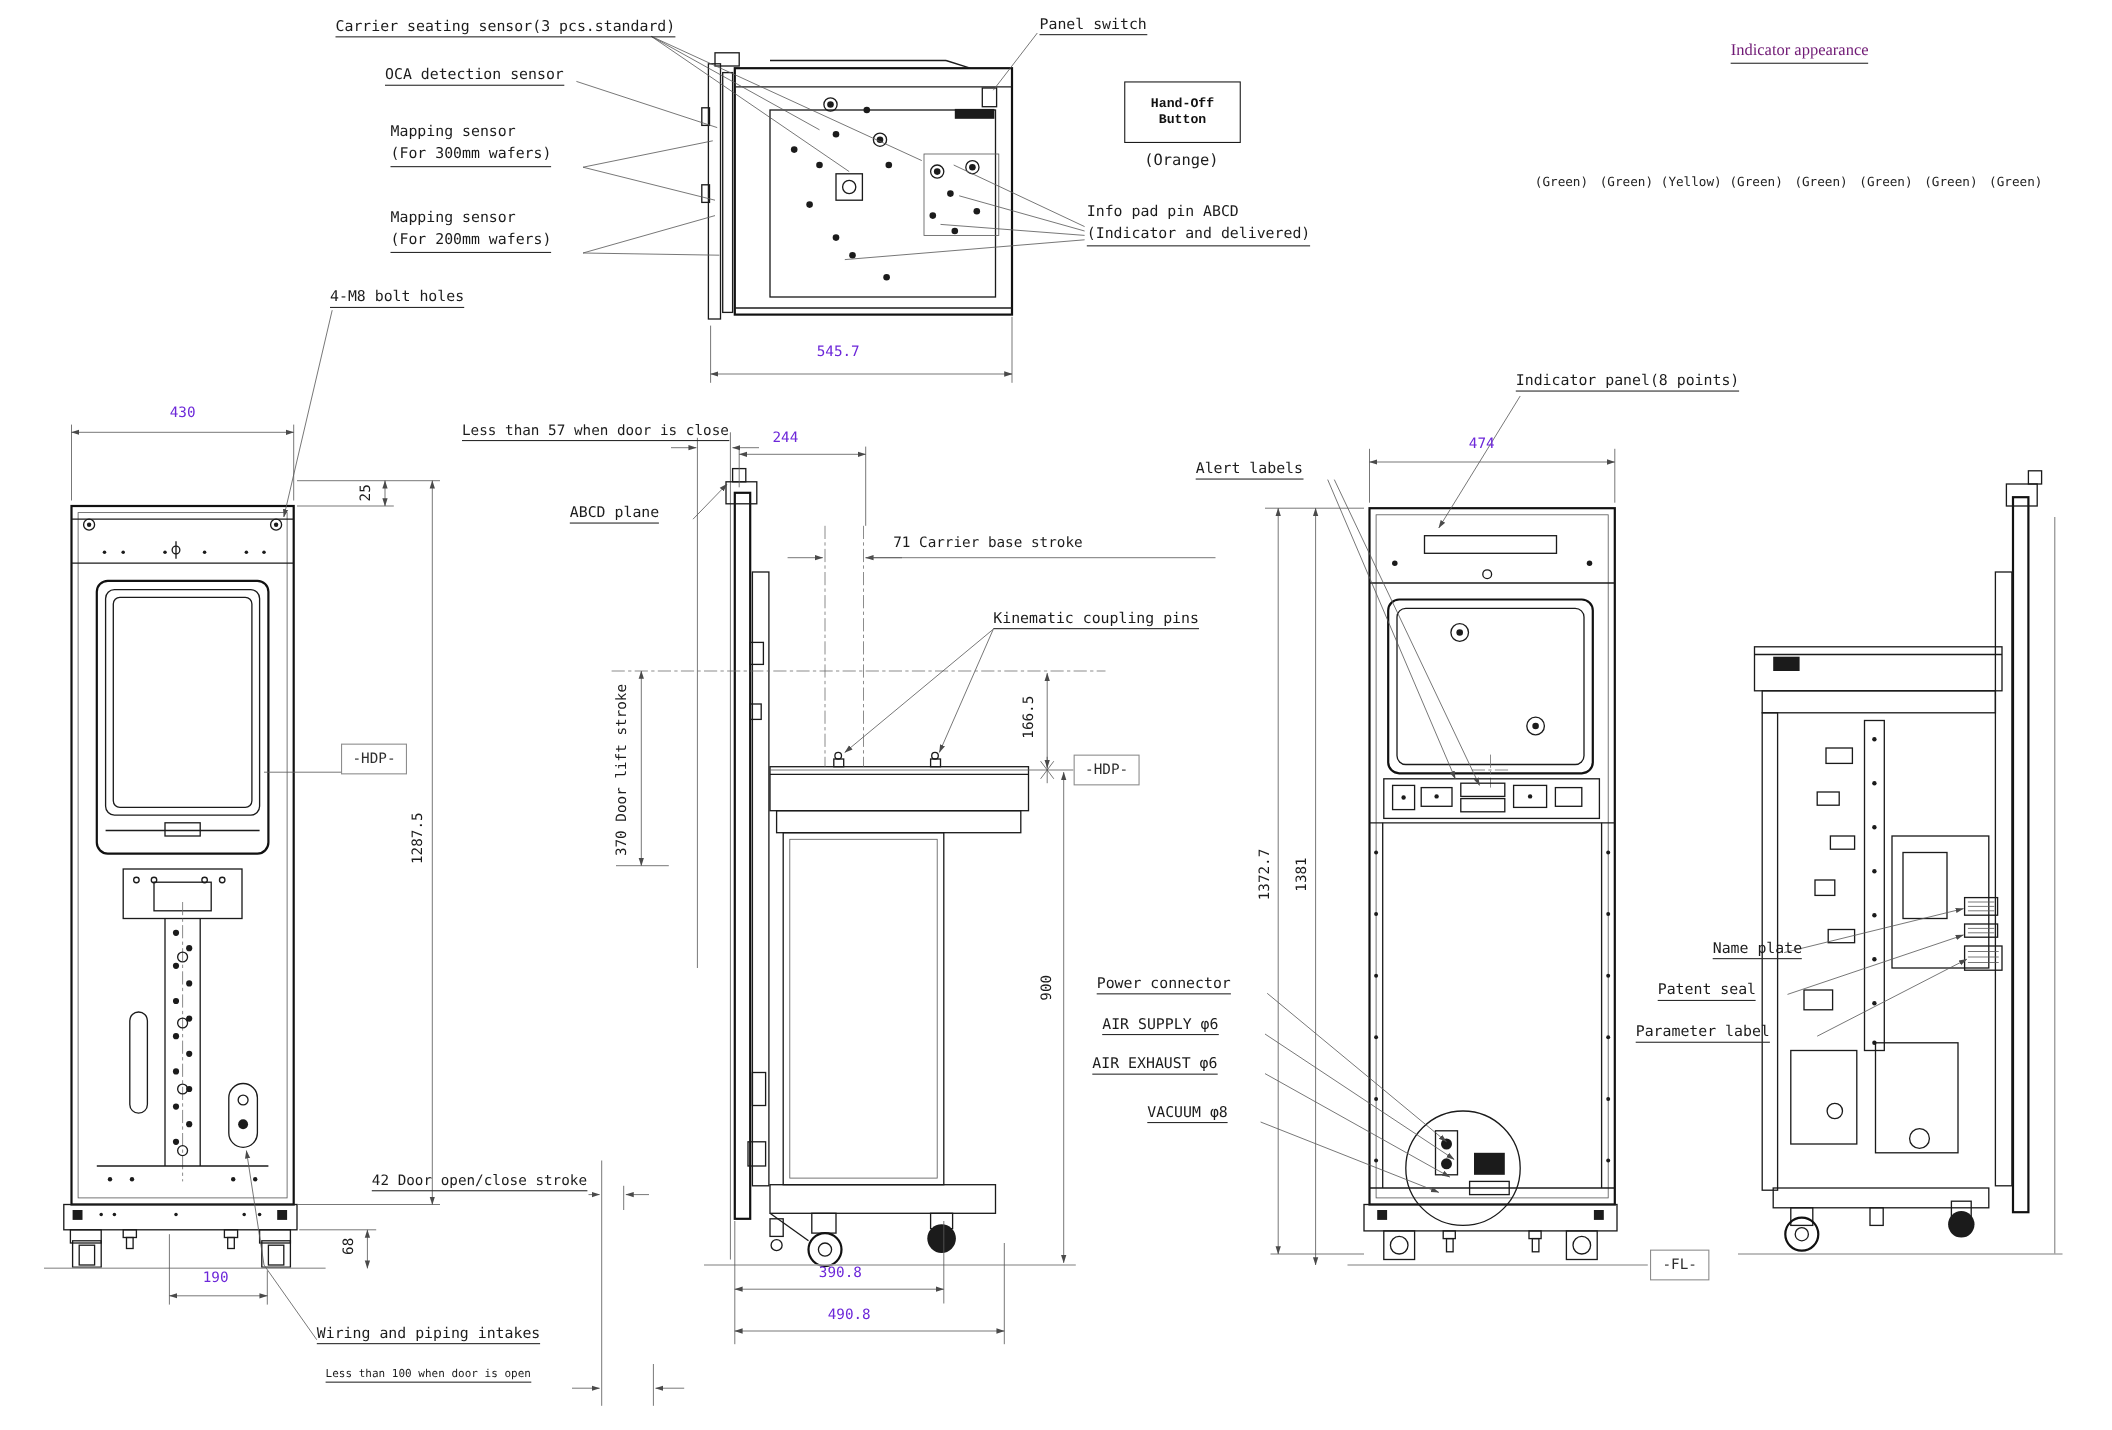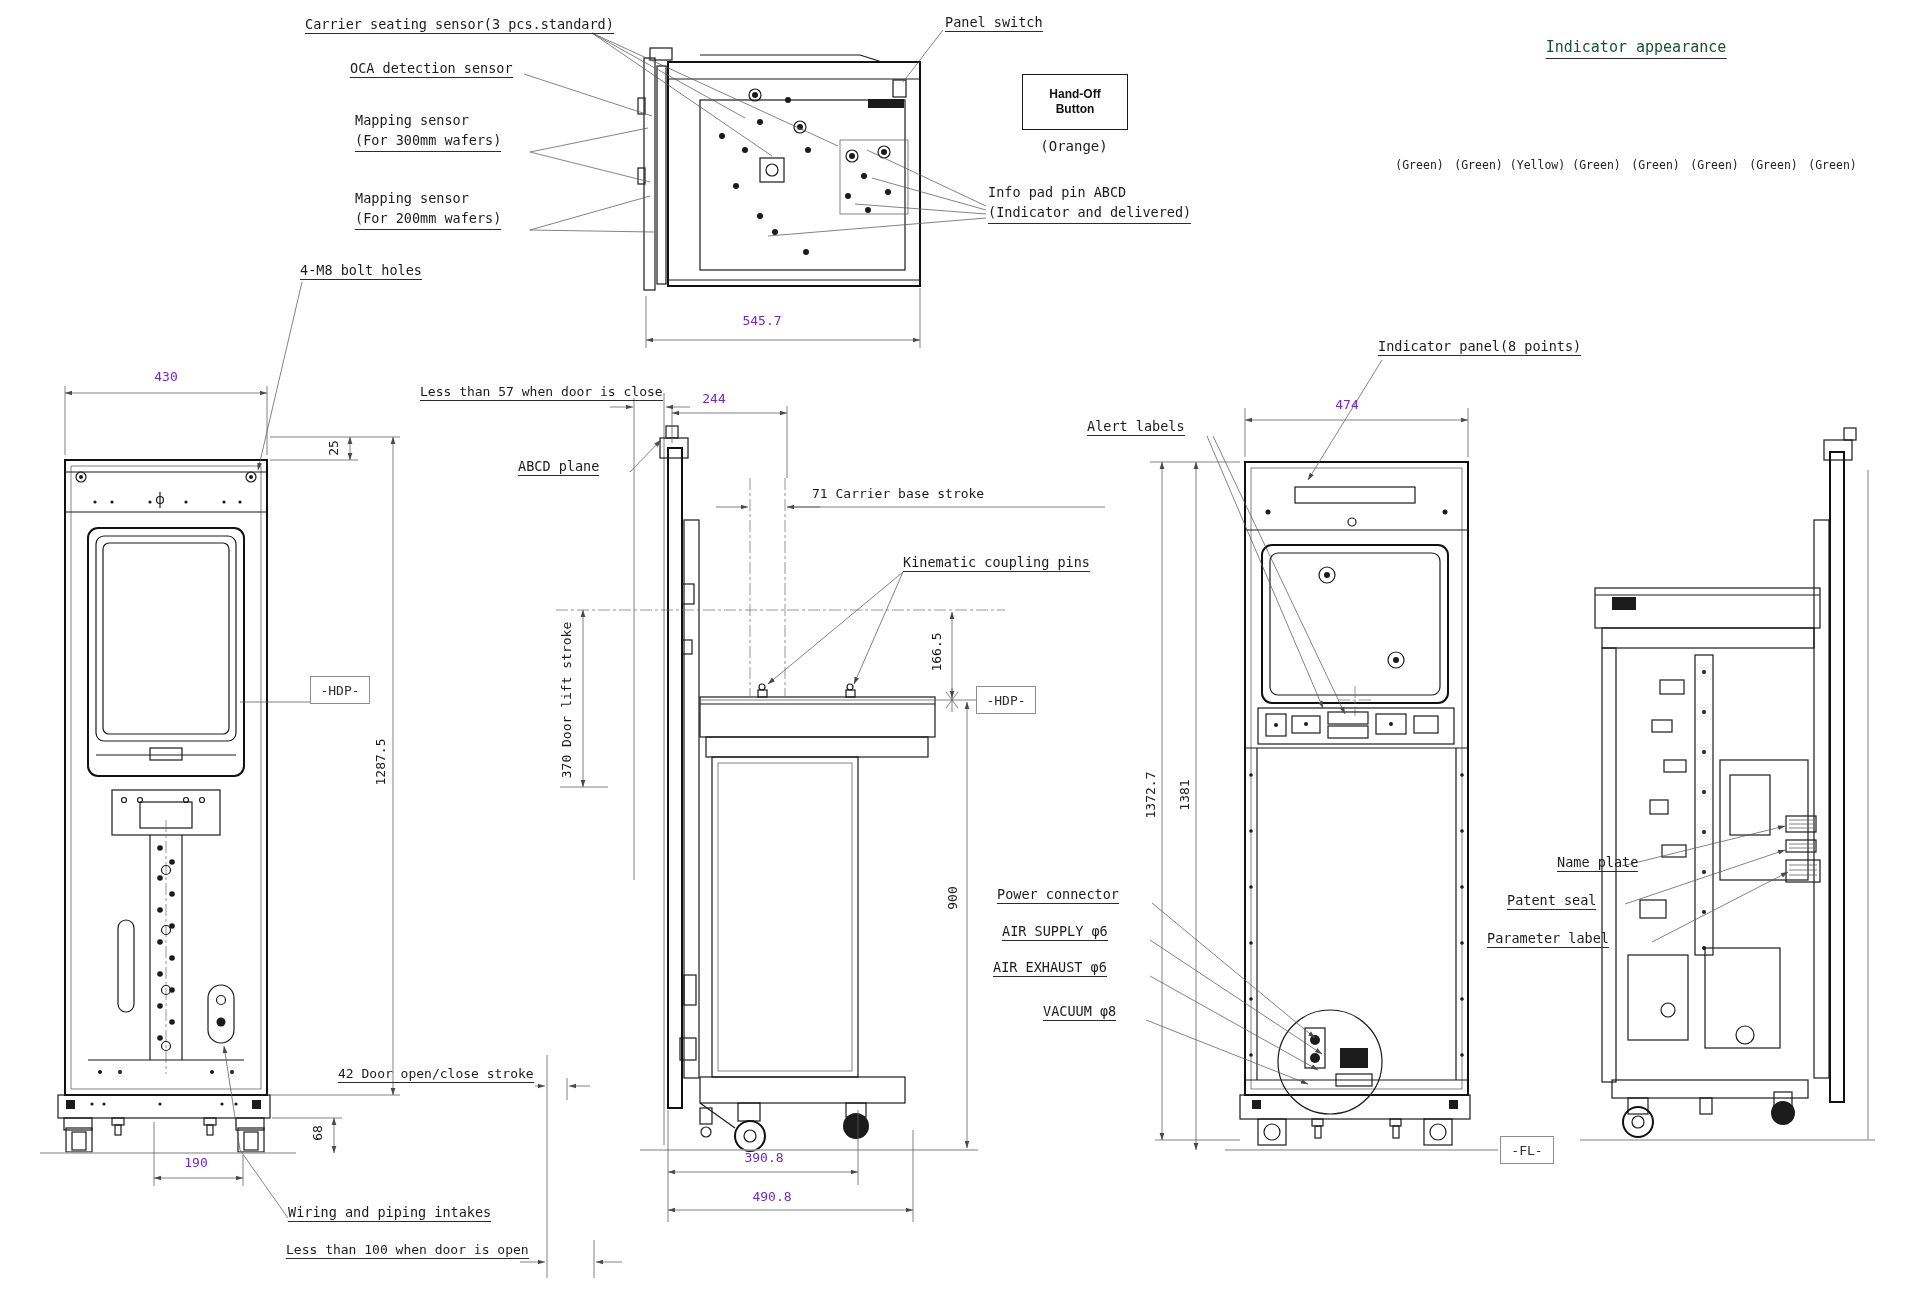--- a/index.html
+++ b/index.html
@@ -15,23 +15,23 @@
   .lbl{position:absolute;font-size:13.5px;color:#1c1c1c;white-space:nowrap;line-height:20px;}
   .ul{border-bottom:1.2px solid #2b2b2b;padding-bottom:1px;text-align:center;}
   .dim{position:absolute;font-size:13px;color:#6d28d9;white-space:nowrap;
        transform:translate(-50%,-50%);}
   .dimv{position:absolute;font-size:13px;color:#1c1c1c;white-space:nowrap;
         transform:translate(-50%,-50%) rotate(-90deg);}
   .boxlbl{position:absolute;border:1.2px solid #8d8d8d;background:#fff;color:#2e2e2e;
           font-size:13px;display:flex;align-items:center;justify-content:center;}
   .handoff{position:absolute;left:1022px;top:74px;width:104px;height:54px;border:1.6px solid #1b1b1b;
            display:flex;flex-direction:column;align-items:center;justify-content:center;
-           font-family:Liberation Sans, sans-serif;font-weight:bold;font-size:12px;color:#111;line-height:15px;text-align:center;}
+           font-family:Liberation Mono, monospace;font-weight:bold;font-size:12px;color:#111;line-height:15px;text-align:center;}
   .ind-title{position:absolute;left:1636px;top:38px;transform:translateX(-50%);
-             font-size:15px;color:#14532d;border-bottom:1.2px solid #2b2b2b;padding-bottom:2px;}
+             font-size:15px;color:#701a75;border-bottom:1.2px solid #2b2b2b;padding-bottom:2px;font-family:Liberation Serif, serif;}
   .ind-table{position:absolute;left:1395px;top:86px;width:462px;height:68px;display:flex;
              border:1.6px solid #1b1b1b;box-sizing:border-box;background:#fff;}
   .ind-cell{flex:1;border-left:1.6px solid #1b1b1b;display:flex;align-items:center;justify-content:center;
             font-family:"DejaVu Sans",sans-serif;font-weight:bold;font-size:9px;color:#111;}
   .ind-cell:first-child{border-left:none;}
   .ind-colors{position:absolute;left:1390px;top:158px;width:472px;display:flex;}
   .ind-color{flex:1;text-align:center;font-size:11.5px;color:#222;white-space:nowrap;}
   .orange-note{position:absolute;left:1074px;top:138px;transform:translateX(-50%);
                font-size:14px;color:#1c1c1c;}
   .two-line span{display:block;}
@@ -436,21 +436,21 @@
 <div class="lbl" style="left:300px;top:260px"><span class="ul">4-M8 bolt holes</span></div>
 <div class="lbl" style="left:420px;top:382px;font-size:13px"><span class="ul">Less than 57 when door is close</span></div>
 <div class="dim" style="left:166px;top:376px">430</div>
 <div class="dimv" style="left:333px;top:448px">25</div>
 <div class="dimv" style="left:380px;top:762px">1287.5</div>
 <div class="boxlbl" style="left:310px;top:676px;width:58px;height:26px">-HDP-</div>
 <div class="dim" style="left:196px;top:1162px">190</div>
 <div class="dimv" style="left:317px;top:1133px">68</div>
 <div class="lbl" style="left:338px;top:1064px;font-size:13px"><span class="ul">42 Door open/close stroke</span></div>
 <div class="lbl" style="left:288px;top:1202px"><span class="ul">Wiring and piping intakes</span></div>
-<div class="lbl" style="left:286px;top:1240px;font-size:13px"><span class="ul">Less than 100 when door is open</span></div>
+<div class="lbl" style="left:296px;top:1240px;font-size:10px"><span class="ul">Less than 100 when door is open</span></div>
 
 <div class="lbl" style="left:518px;top:456px"><span class="ul">ABCD plane</span></div>
 <div class="dim" style="left:714px;top:398px">244</div>
 <div class="lbl" style="left:812px;top:484px;font-size:13px">71 Carrier base stroke</div>
 <div class="lbl" style="left:903px;top:552px"><span class="ul">Kinematic coupling pins</span></div>
 <div class="dimv" style="left:566px;top:700px">370 Door lift stroke</div>
 <div class="dimv" style="left:936px;top:652px">166.5</div>
 <div class="boxlbl" style="left:976px;top:686px;width:58px;height:26px">-HDP-</div>
 <div class="dimv" style="left:952px;top:898px">900</div>
 <div class="dim" style="left:764px;top:1157px">390.8</div>

